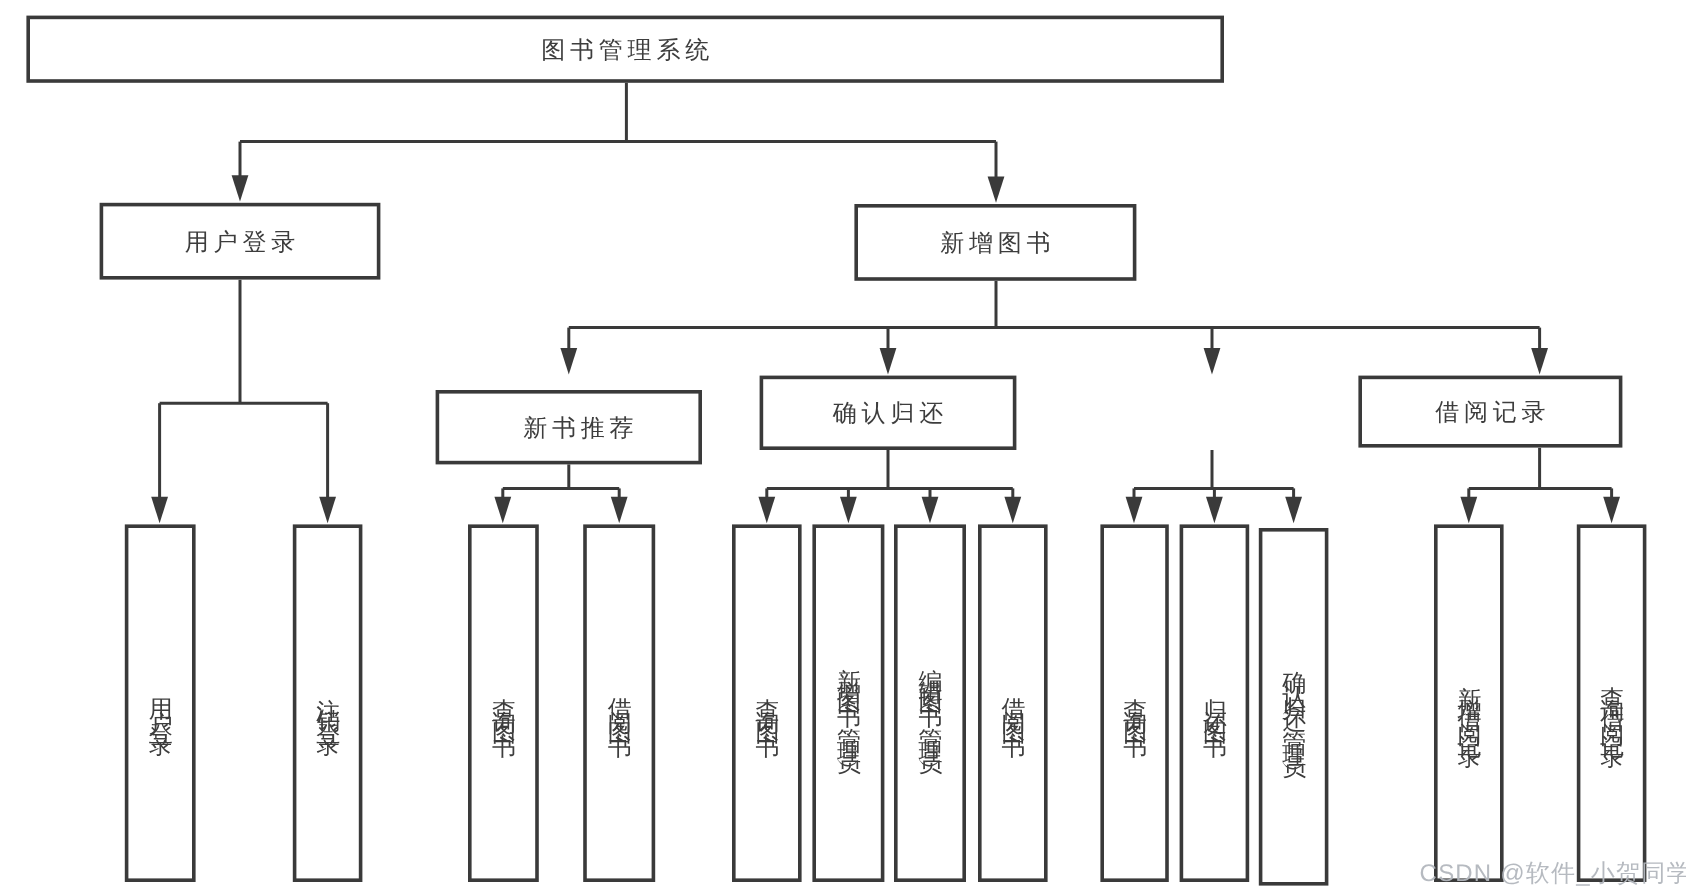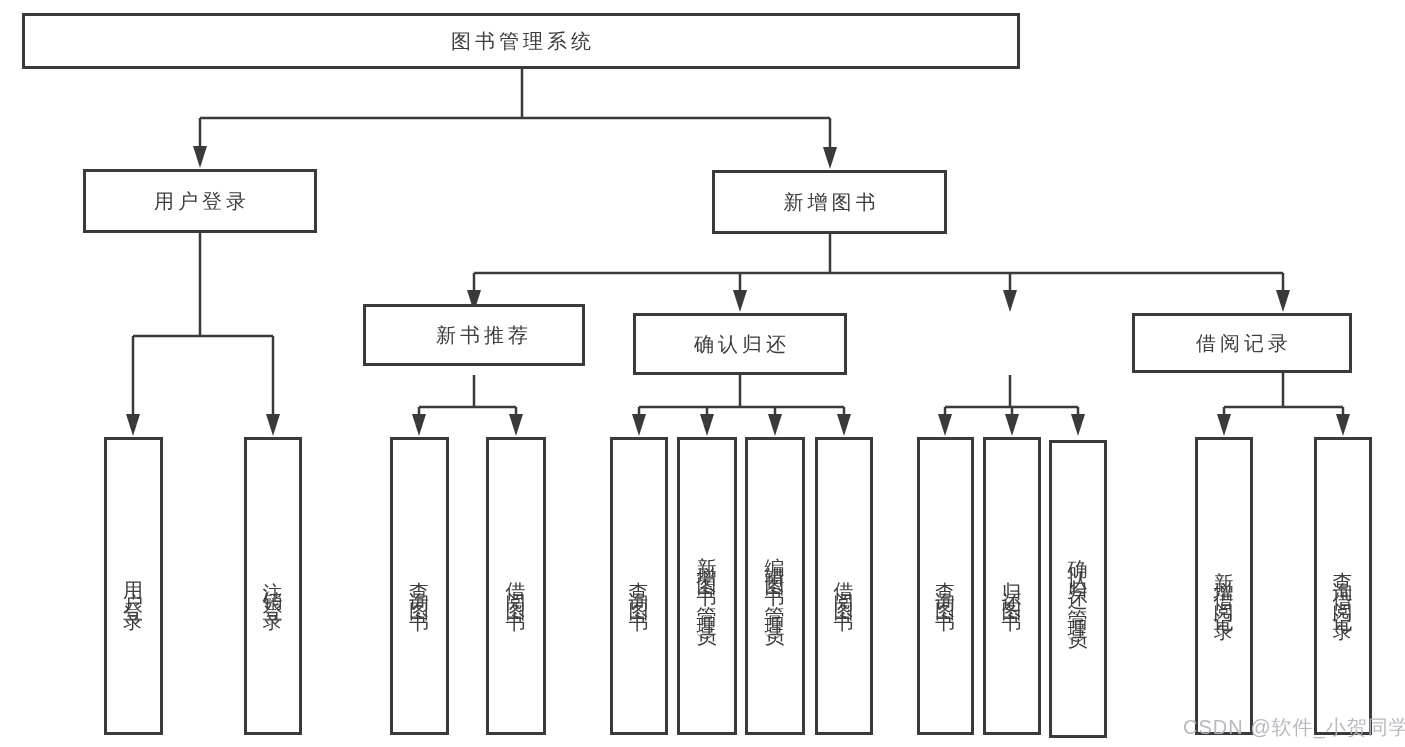--- a/index.html
+++ b/index.html
@@ -126,21 +126,21 @@
     <span>图书管理系统</span>
   </div>
 
   <div class="node h-node" style="left:83px; top:169px; width:234px; height:64px;">
     <span>用户登录</span>
   </div>
   <div class="node h-node" style="left:712px; top:170px; width:235px; height:64px;">
     <span>新增图书</span>
   </div>
 
-  <div class="node h-node" style="left:363px; top:304px; width:222px; height:62px;padding-left:16px;">
+  <div class="node h-node" style="left:363px; top:325px; width:222px; height:62px;padding-left:16px;">
     <span>新书推荐</span>
   </div>
   <div class="node h-node" style="left:633px; top:313px; width:214px; height:62px;">
     <span>确认归还</span>
   </div>
   <div class="node h-node" style="left:1132px; top:313px; width:220px; height:60px;">
     <span>借阅记录</span>
   </div>
 
   <div class="node v-node" style="left:104px; top:437px; width:59px; height:298px;">

